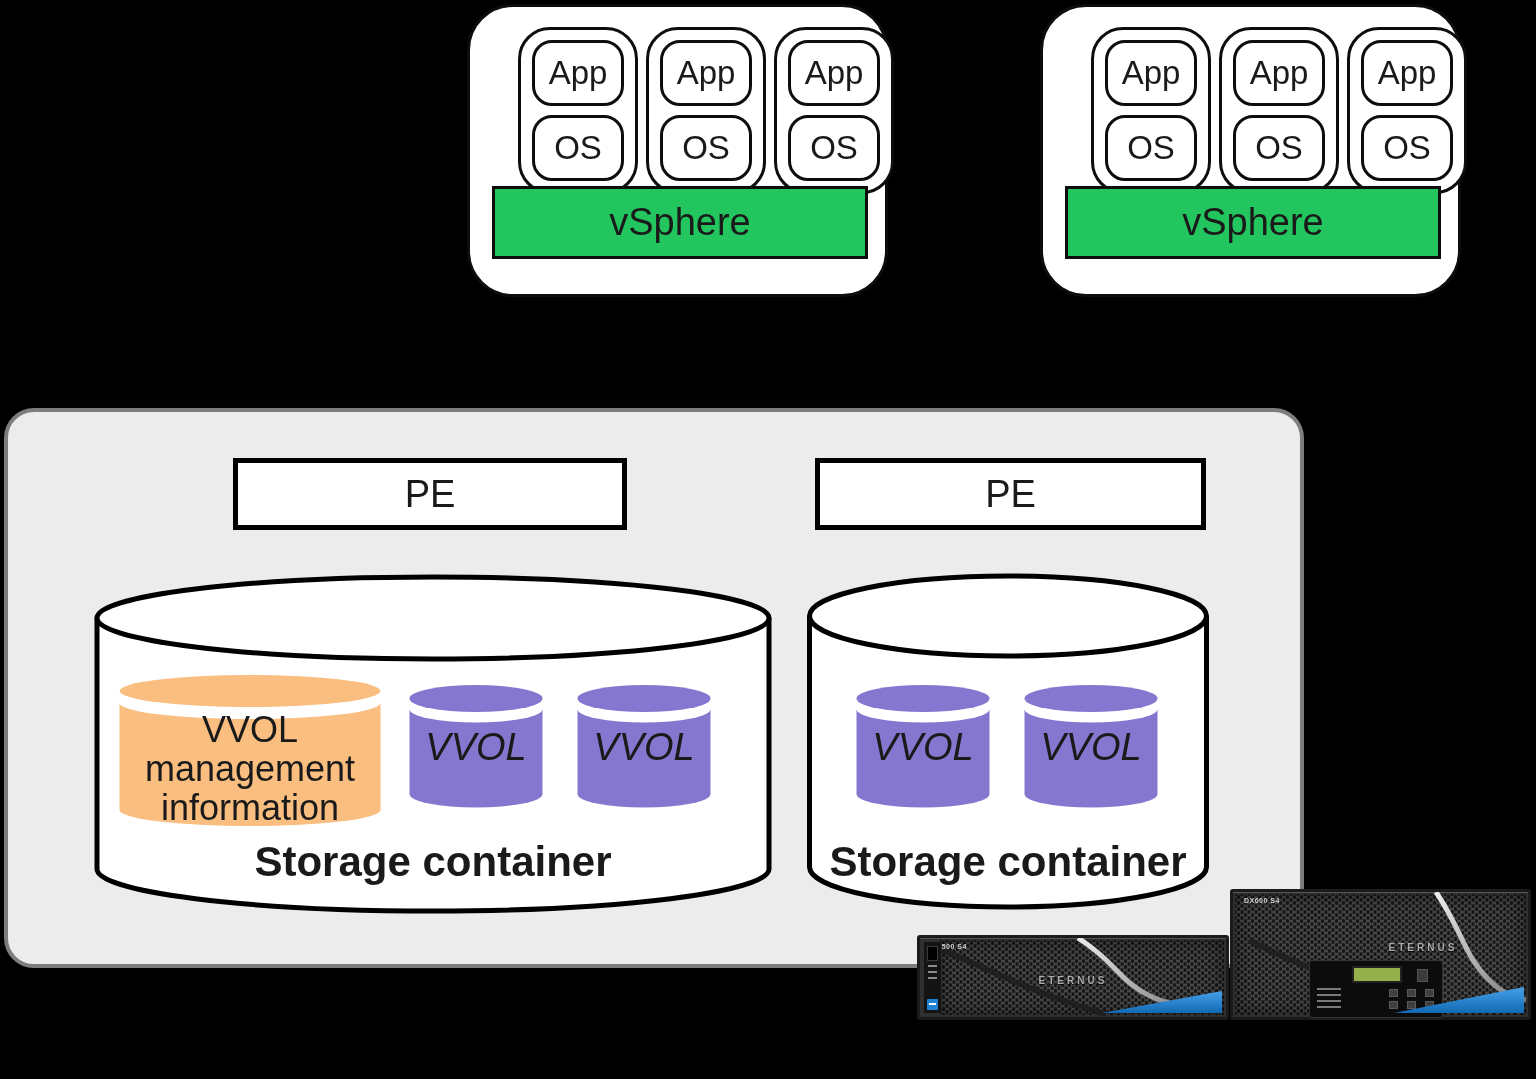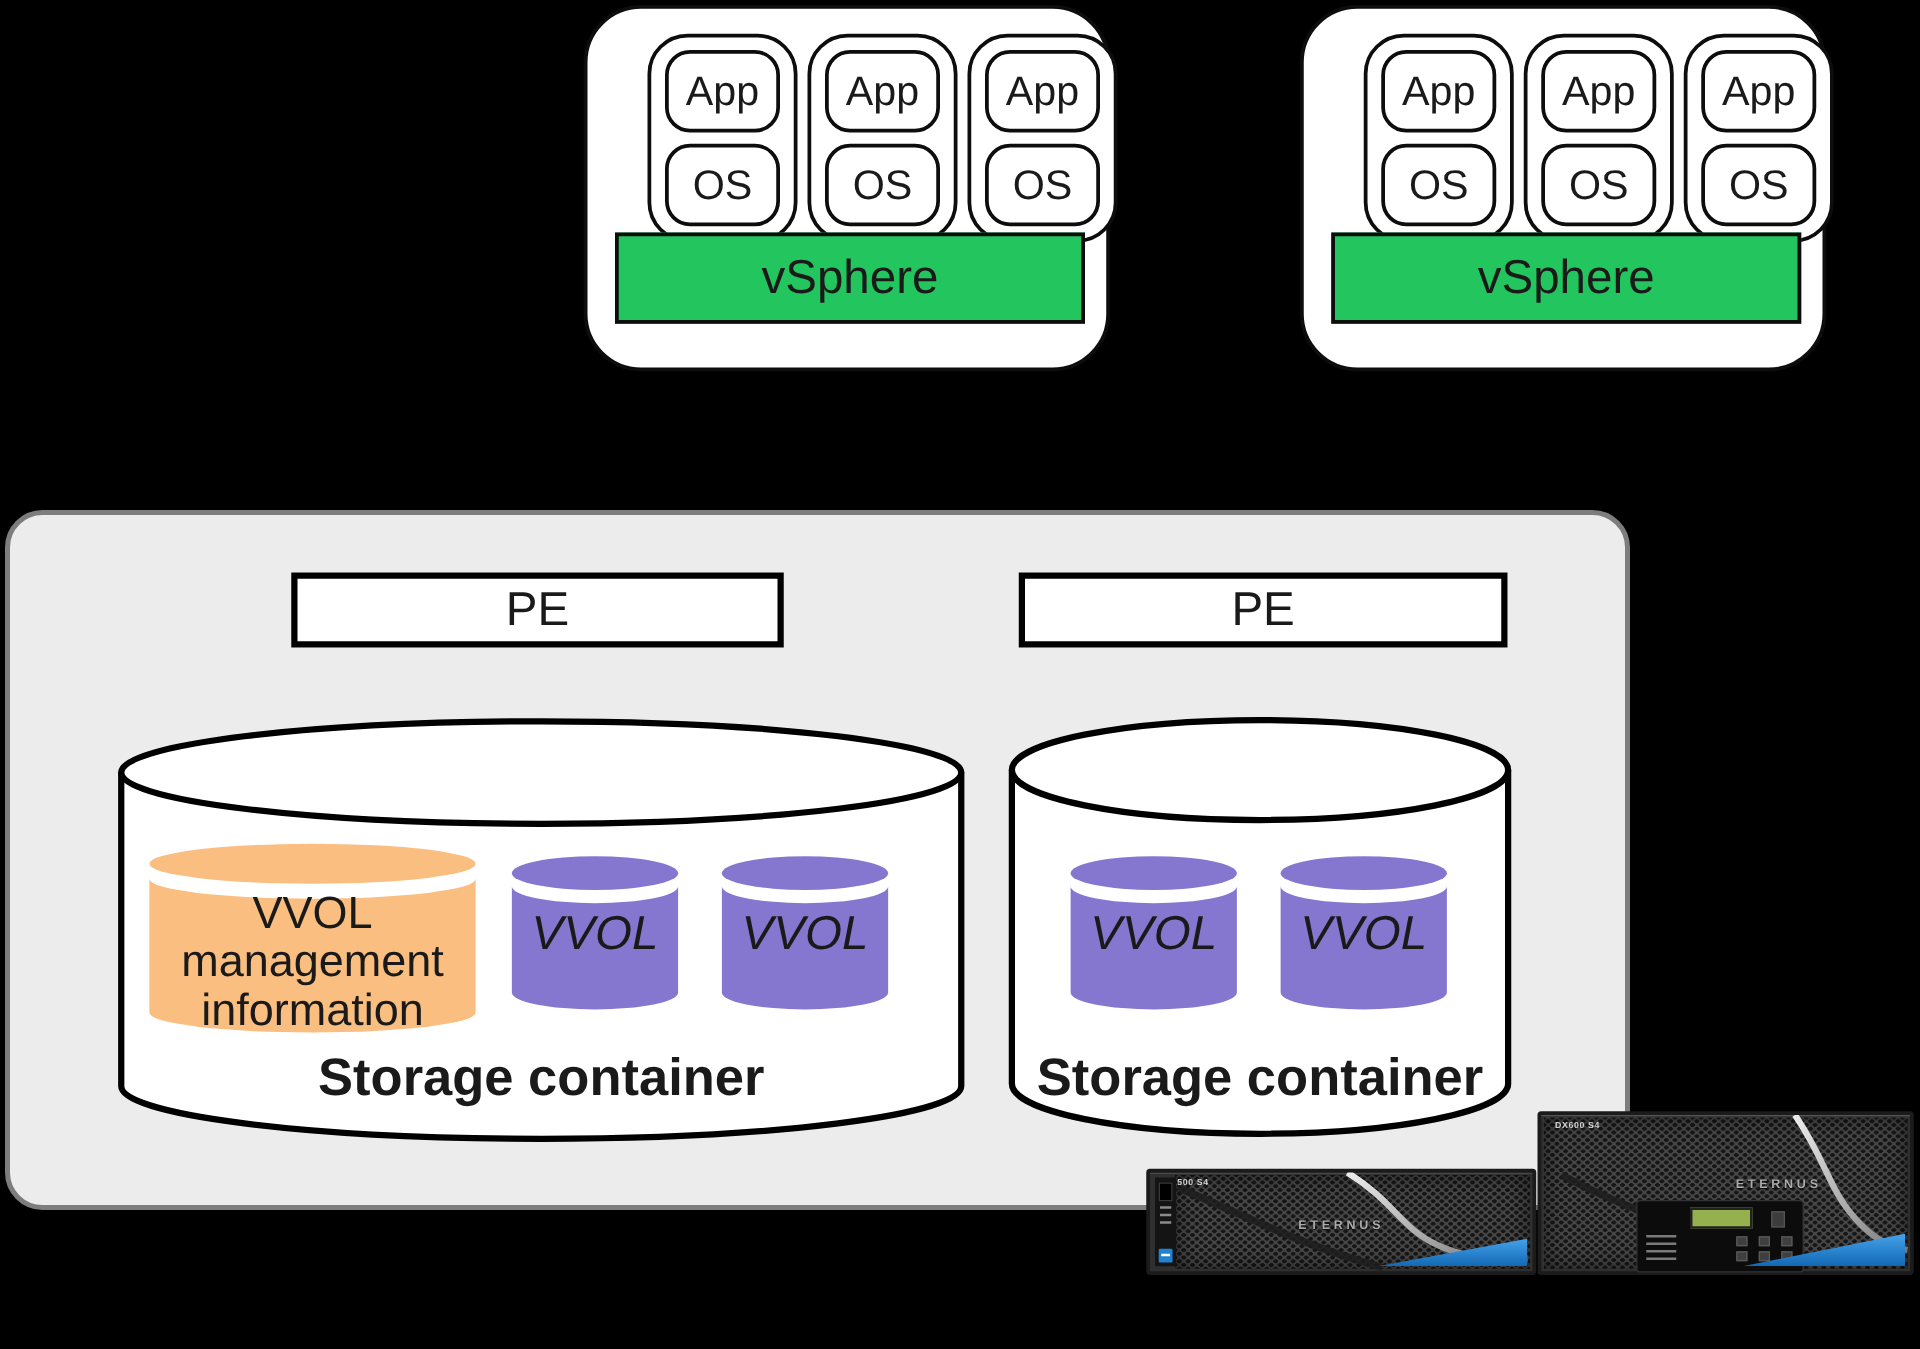--- a/index.html
+++ b/index.html
@@ -17,21 +17,21 @@
       justify-content:space-between;background:#fff;}
   .chip{height:66px;border:3px solid #0d0d0d;border-radius:20px;box-sizing:border-box;
         display:flex;align-items:center;justify-content:center;font-size:33px;background:#fff;}
   .vsphere{position:absolute;left:22px;top:179px;width:376px;height:73px;
            border:3px solid #0d0d0d;box-sizing:border-box;background:#22c55e;
            display:flex;align-items:center;justify-content:center;font-size:38px;}
 
   
   .storage-box{position:absolute;left:4px;top:408px;width:1300px;height:560px;
                background:#ECECEC;border:4px solid #7D7D7D;border-radius:30px;box-sizing:border-box;}
-  .pe{position:absolute;top:458px;height:60px;background:#fff;border:5px solid #000;
+  .pe{position:absolute;top:458px;height:72px;background:#fff;border:5px solid #000;
       box-sizing:border-box;display:flex;align-items:center;justify-content:center;font-size:38px;}
   .pe-1{left:233px;width:394px;}
   .pe-2{left:815px;width:391px;}
 
   .abs{position:absolute;}
   .vol-label{position:absolute;text-align:center;font-size:38px;font-style:italic;}
   .vol-label-mgmt{position:absolute;text-align:center;font-size:36px;line-height:39px;}
   .sc-label{position:absolute;text-align:center;font-size:42px;font-weight:bold;}
 
   

